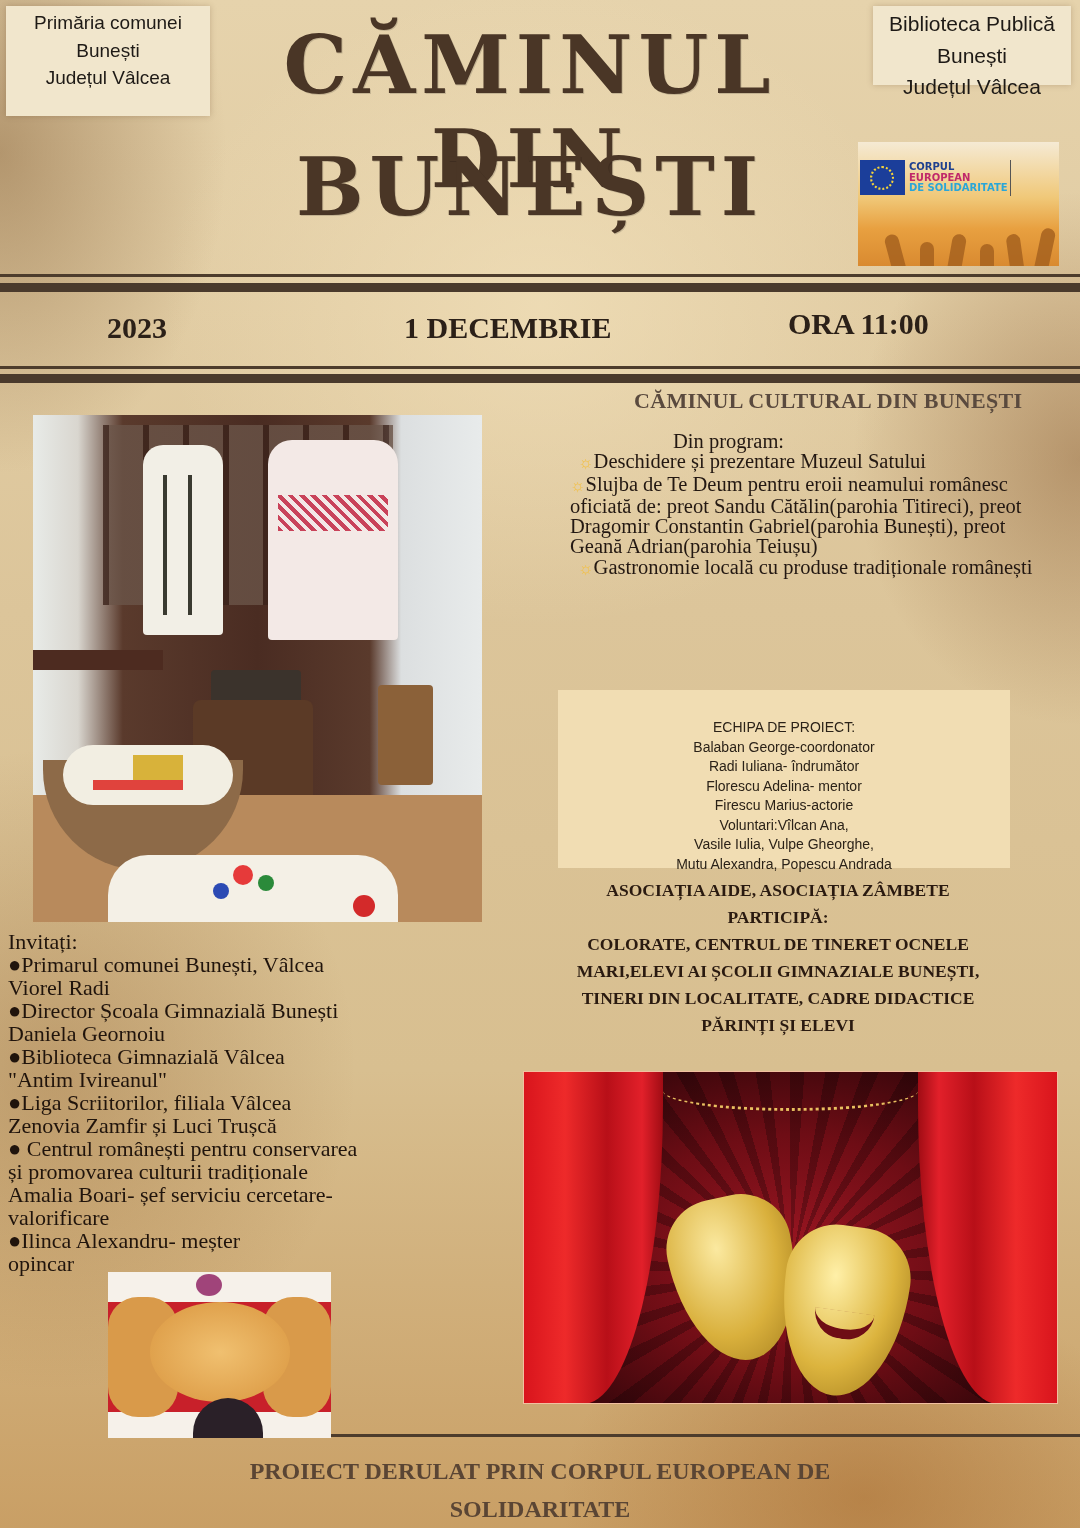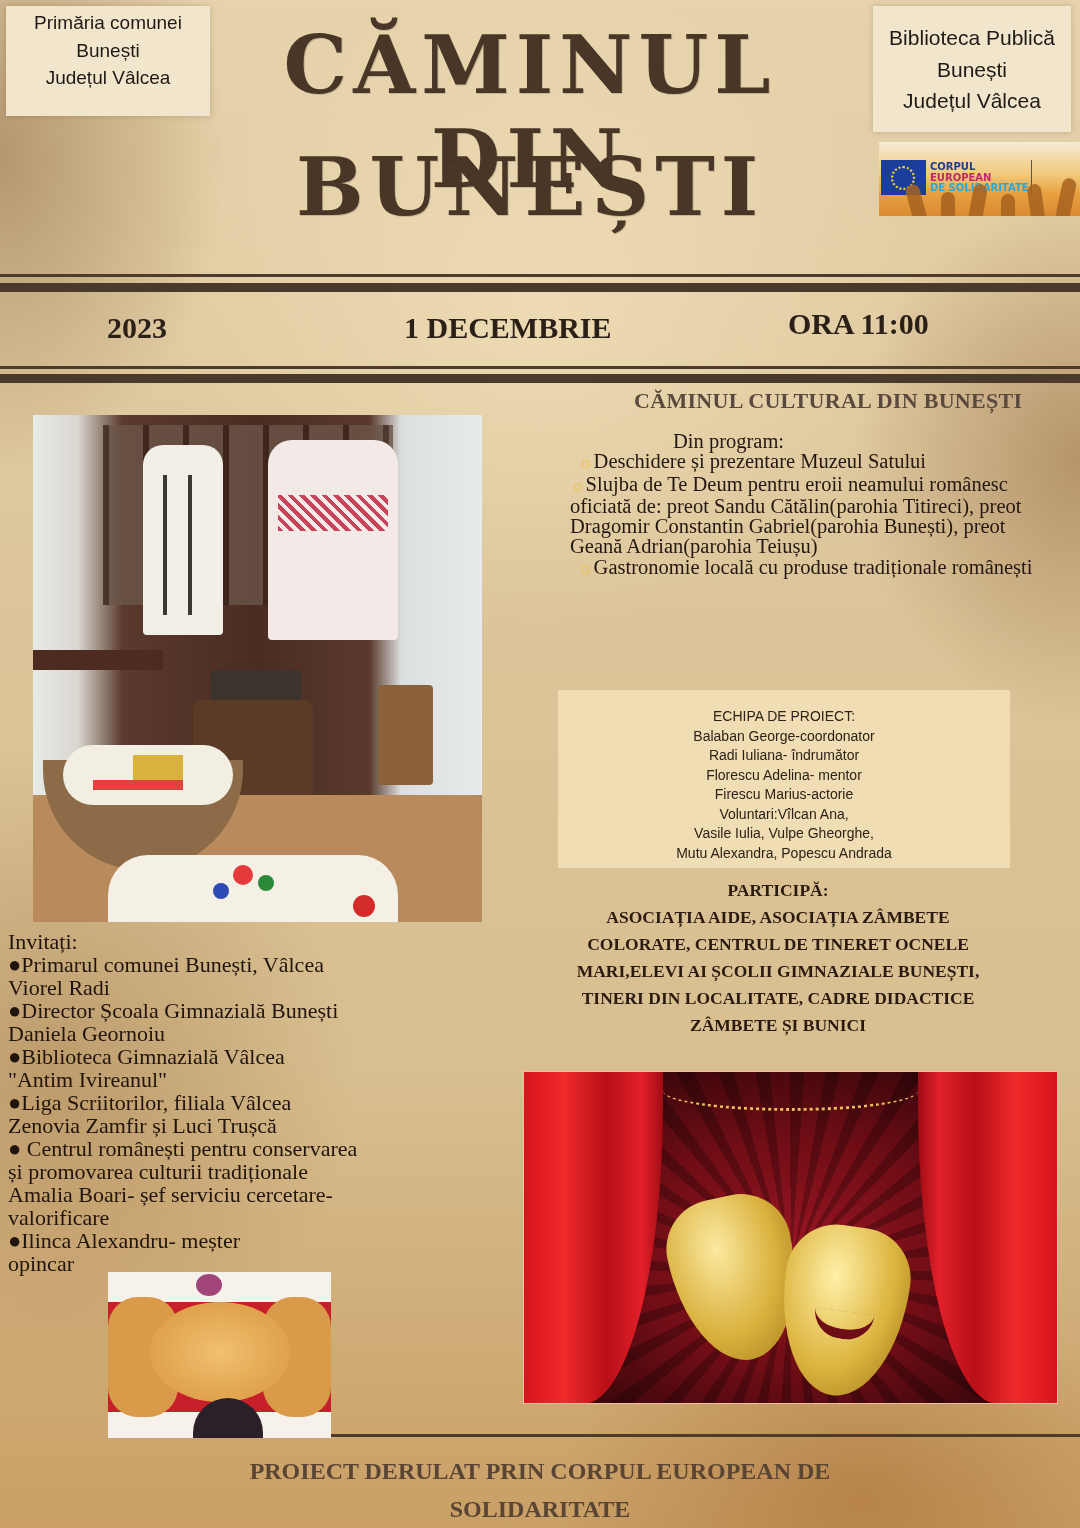--- a/index.html
+++ b/index.html
@@ -22,38 +22,38 @@
   .info-box {
     background: #f1e6cc;
     font-family: "Liberation Sans", sans-serif;
     color: #1e1a16;
     text-align: center;
     line-height: 1.45;
     box-shadow: 0 0 6px rgba(90,60,30,0.25);
   }
   .info-box span { display: block; }
   #left-box { left: 6px; top: 6px; width: 204px; height: 110px; font-size: 19px; padding-top: 3px; }
-  #right-box { left: 873px; top: 6px; width: 198px; height: 126px; font-size: 21px; padding-top: 16px; line-height: 1.5; }
+  #right-box { left: 873px; top: 6px; width: 198px; height: 79px; font-size: 21px; padding-top: 2px; line-height: 1.5; }
 
   
   .title-line {
     font-family: "DejaVu Serif", serif;
     font-weight: bold;
     color: #4a3626;
     letter-spacing: 6px;
     text-align: center;
     position: absolute;
     text-shadow: 1px 1px 0 rgba(0,0,0,0.15);
   }
   #title-1 { left: 200px; top: 18px; width: 660px; font-size: 80px; }
   #title-2 { left: 200px; top: 140px; width: 660px; font-size: 80px; }
 
   
   #eu-logo {
-    left: 879px; top: 142px; width: 201px; height: 74px;
+    left: 858px; top: 142px; width: 201px; height: 124px;
     background: linear-gradient(180deg, #f5ead4 0%, #f0c878 45%, #e8a040 70%, #d98a30 100%);
     overflow: hidden;
   }
   #eu-flag { left: 2px; top: 18px; width: 45px; height: 35px; background: #1b3e9a; }
   #eu-flag .star-ring {
     position: absolute; left: 10px; top: 6px; width: 24px; height: 24px;
     border: 2px dotted #f6d43a; border-radius: 50%;
   }
   #eu-text { left: 51px; top: 20px; font-family: "DejaVu Sans", sans-serif; font-size: 10px; font-weight: bold; line-height: 1.05; }
   #eu-text span { display: block; }
@@ -76,21 +76,21 @@
   
   #program { left: 570px; top: 431px; width: 480px; font-size: 20.5px; line-height: 20.3px; color: #231812; }
   #program .p-head { display: block; padding-left: 103px; }
   .sun { color: #f2c048; font-size: 17px; }
 
   
   #team-box {
     left: 558px; top: 690px; width: 452px; height: 178px;
     background: #f1ddb3;
     font-family: "Liberation Sans", sans-serif; font-size: 14px;
-    text-align: center; line-height: 19.5px; padding-top: 17px; color: #2b2218;
+    text-align: center; line-height: 19.5px; padding-top: 28px; color: #2b2218;
   }
   #team-box span { display: block; }
 
   
   #participa { left: 548px; top: 877px; width: 460px; text-align: center; font-weight: bold; font-size: 17.5px; line-height: 27px; color: #2a1a10; }
   #participa span { display: block; }
 
   
   .photo { position: absolute; overflow: hidden; }
   #museum-photo { left: 33px; top: 415px; width: 449px; height: 507px;
@@ -191,26 +191,26 @@
   <span>Balaban George-coordonator</span>
   <span>Radi Iuliana- îndrumător</span>
   <span>Florescu Adelina- mentor</span>
   <span>Firescu Marius-actorie</span>
   <span>Voluntari:Vîlcan Ana,</span>
   <span>Vasile Iulia, Vulpe Gheorghe,</span>
   <span>Mutu Alexandra, Popescu Andrada</span>
 </div>
 
 <div id="participa" class="abs">
+  <span>ASOCIAȚIA AIDE, ASOCIAȚIA ZÂMBETE</span>
   <span>PARTICIPĂ:</span>
-  <span>ASOCIAȚIA AIDE, ASOCIAȚIA ZÂMBETE</span>
   <span>COLORATE,  CENTRUL DE TINERET OCNELE</span>
   <span>MARI,ELEVI AI ȘCOLII GIMNAZIALE BUNEȘTI,</span>
   <span>TINERI DIN LOCALITATE, CADRE DIDACTICE</span>
-  <span>ZÂMBETE ȘI BUNICI</span>
+  <span>PĂRINȚI ȘI ELEVI</span>
 </div>
 
 <div id="guests" class="abs">
   <span>Invitați:</span>
   <span>●Primarul comunei Bunești, Vâlcea</span>
   <span>Viorel Radi</span>
   <span>●Director Școala Gimnazială Bunești</span>
   <span>Daniela Geornoiu</span>
   <span>●Biblioteca Gimnazială Vâlcea</span>
   <span>"Antim Ivireanul"</span>

